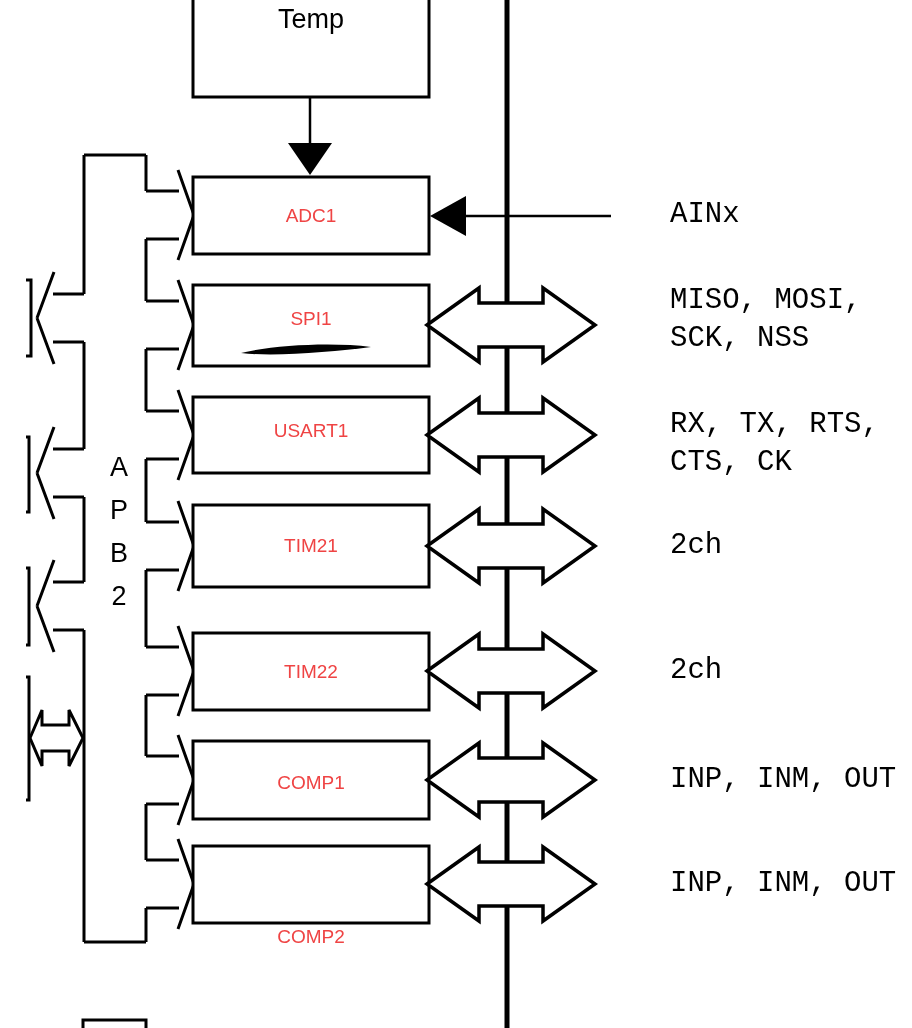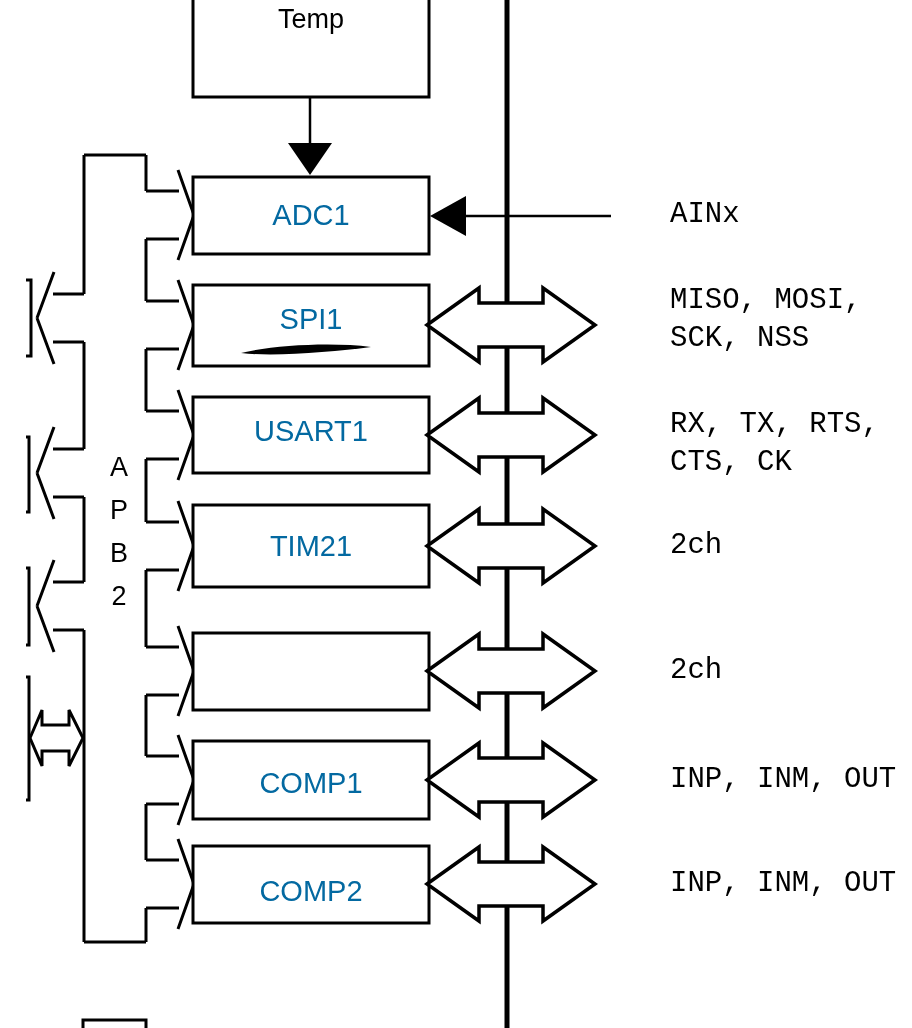--- a/index.html
+++ b/index.html
@@ -9,21 +9,21 @@
     overflow:hidden;
     background:#ffffff;
     font-family:"Liberation Sans", sans-serif;
     color:#000;
     margin-left:26px;
   }
   .stage svg{position:absolute;left:0;top:0;}
   .box-label{
     position:absolute;left:167px;width:236px;
     display:flex;align-items:center;justify-content:center;
-    font-size:29px;color:#0369a1;
+    font-size:19px;color:#ef4444;
   }
   .temp-label{
     position:absolute;left:167px;top:0;width:236px;
     text-align:center;font-size:27px;line-height:39px;color:#000;
   }
   .sig-label{
     position:absolute;left:644px;width:295px;
     font-size:29px;line-height:38px;text-align:left;color:#000;font-family:Liberation Mono, monospace;
   }
   .apb2-label{
@@ -102,22 +102,23 @@
   </svg>
 
   <div class="temp-label">
     <div>Temp</div>
   </div>
 
   <div class="box-label" style="top:177px;height:77px">ADC1</div>
   <div class="box-label" style="top:283px;height:72px">SPI1</div>
   <div class="box-label" style="top:397px;height:68px">USART1</div>
   <div class="box-label" style="top:505px;height:82px">TIM21</div>
+  <div class="box-label" style="top:633px;height:77px">TIM22</div>
   <div class="box-label" style="top:741px;height:84px">COMP1</div>
-  <div class="box-label" style="top:842px;height:99px">COMP2</div>
+  <div class="box-label" style="top:887px;height:99px">COMP2</div>
 
   <div class="apb2-label">APB2</div>
 
   <div class="sig-label" style="top:196px">
     <div>AINx</div>
   </div>
   <div class="sig-label" style="top:406px">
     <div>RX, TX, RTS,</div>
     <div>CTS, CK</div>
   </div>

